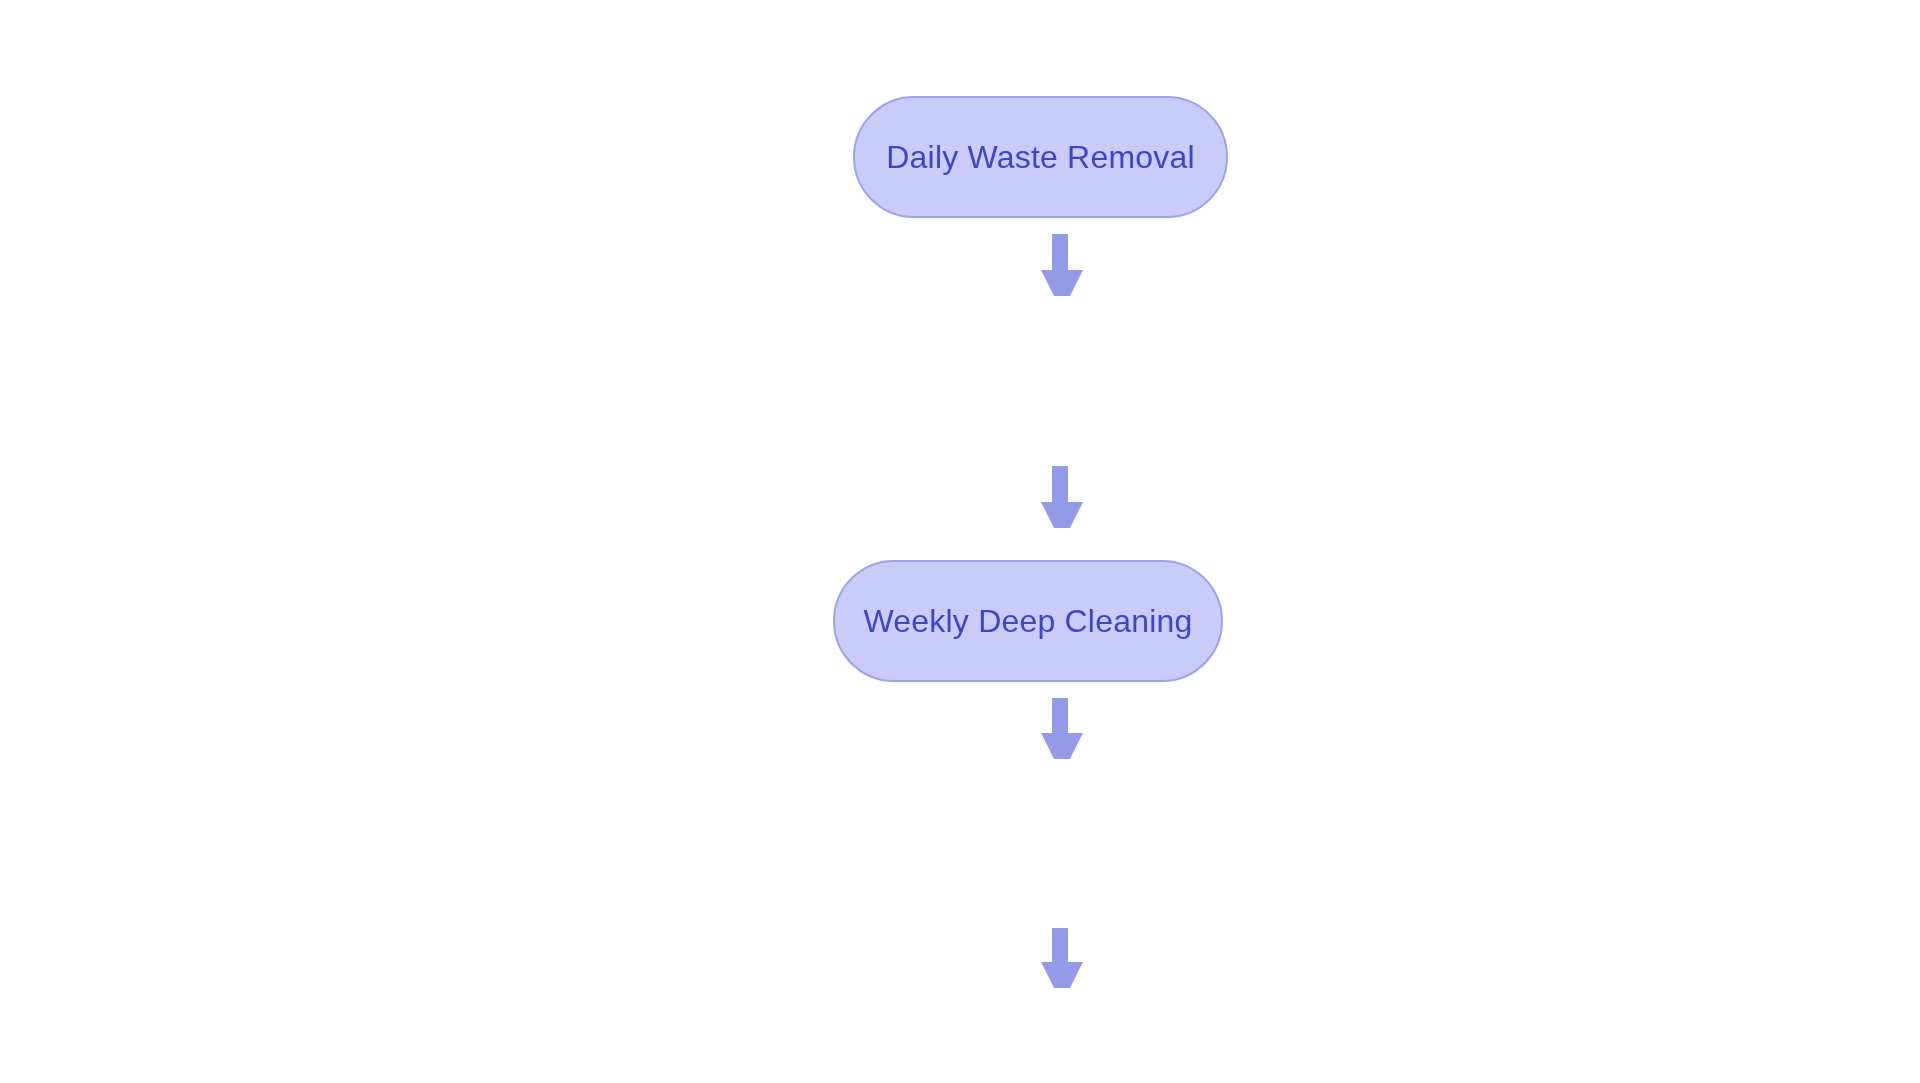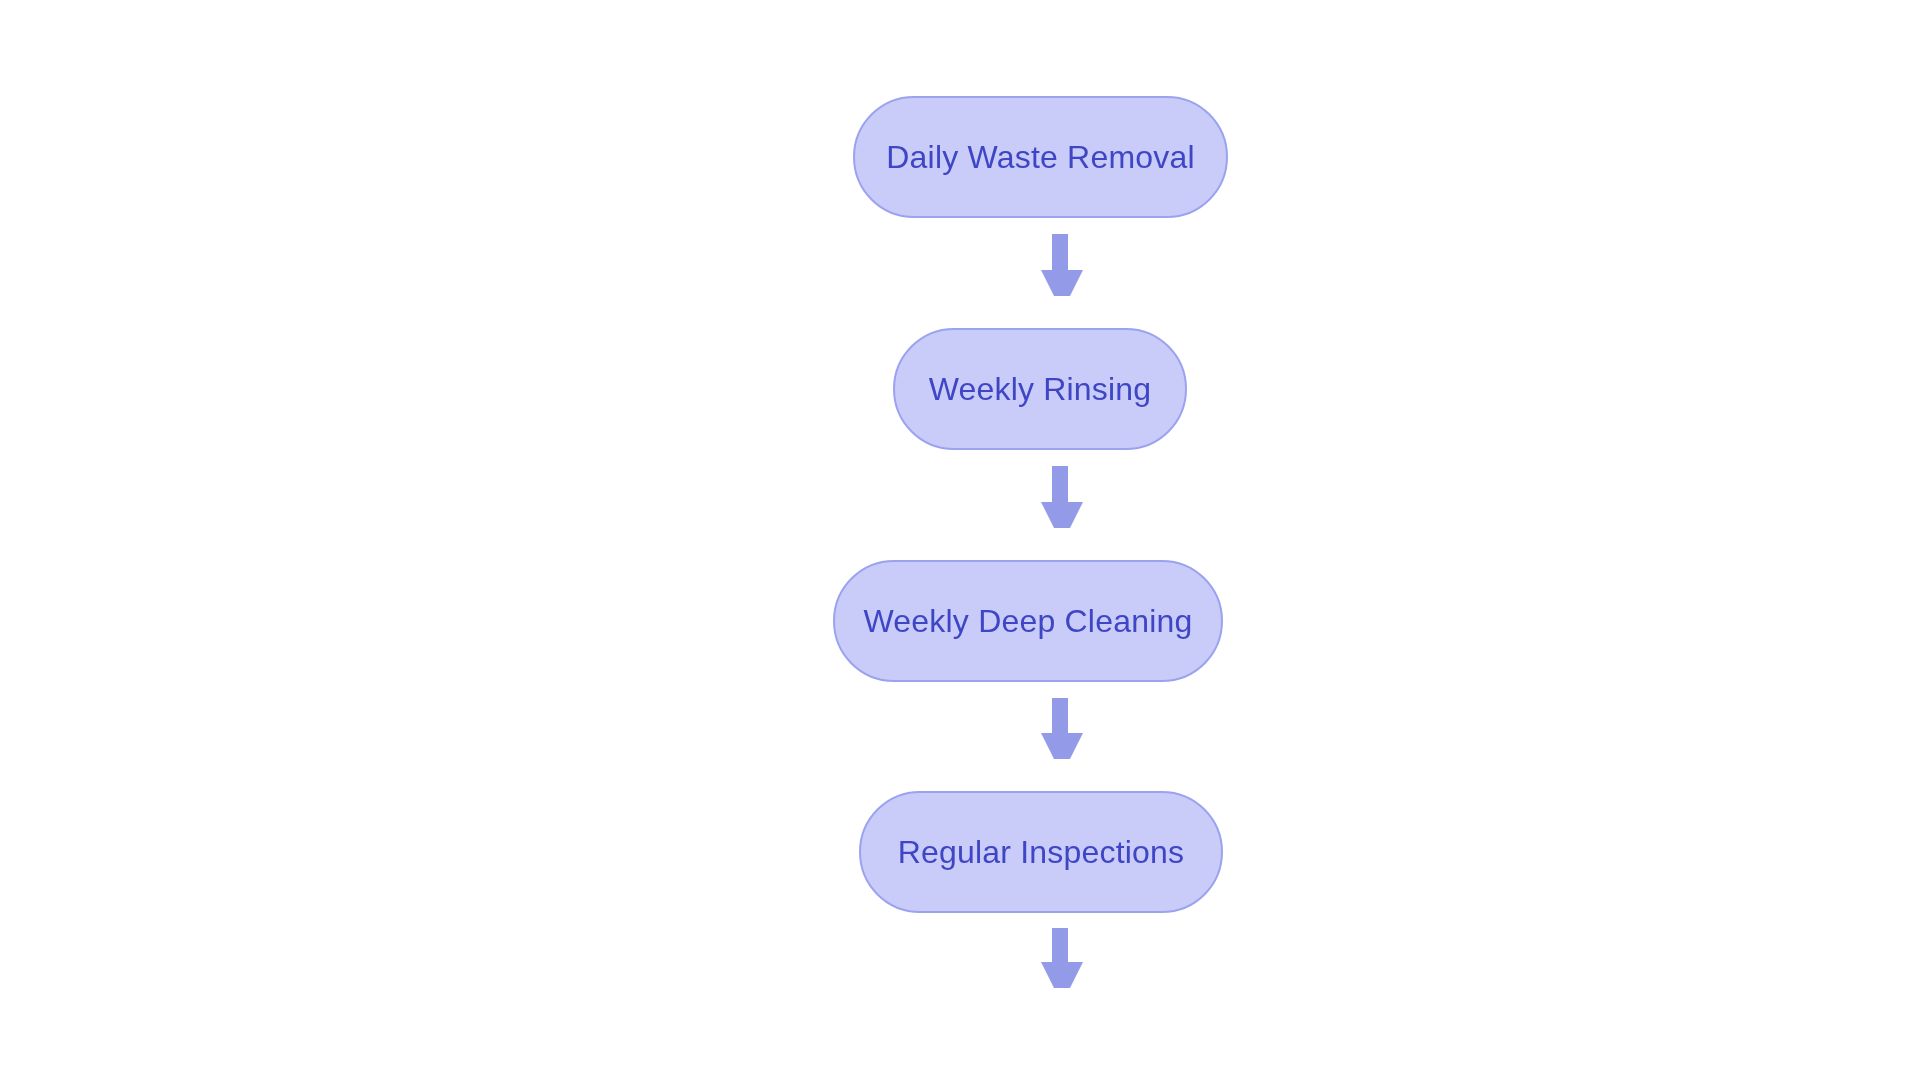--- a/index.html
+++ b/index.html
@@ -68,41 +68,35 @@
 
   <div class="node" style="left:773px; top:16px; width:375px;">
     <span class="node-label">Daily Waste Removal</span>
   </div>
 
   <div class="arrow" style="top:138px; height:110px;">
     <div class="arrow-line"></div>
     <div class="arrow-head"></div>
   </div>
 
-  <div class="node" style="left:813px; top:248px; width:294px;">
-    <span class="node-label">Weekly Rinsing</span>
-  </div>
 
   <div class="arrow" style="top:370px; height:110px;">
     <div class="arrow-line"></div>
     <div class="arrow-head"></div>
   </div>
 
   <div class="node" style="left:753px; top:480px; width:390px;">
     <span class="node-label">Weekly Deep Cleaning</span>
   </div>
 
   <div class="arrow" style="top:602px; height:109px;">
     <div class="arrow-line"></div>
     <div class="arrow-head"></div>
   </div>
 
-  <div class="node" style="left:779px; top:711px; width:364px;">
-    <span class="node-label">Regular Inspections</span>
-  </div>
 
   <div class="arrow" style="top:832px; height:108px;">
     <div class="arrow-line"></div>
     <div class="arrow-head"></div>
   </div>
 
 
 </div>
 
 </body></html>

